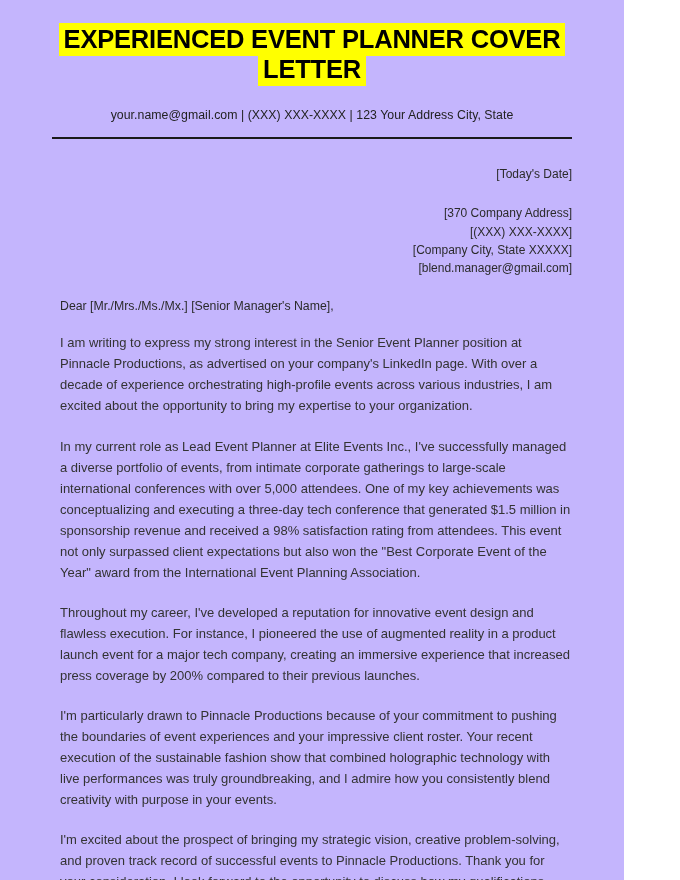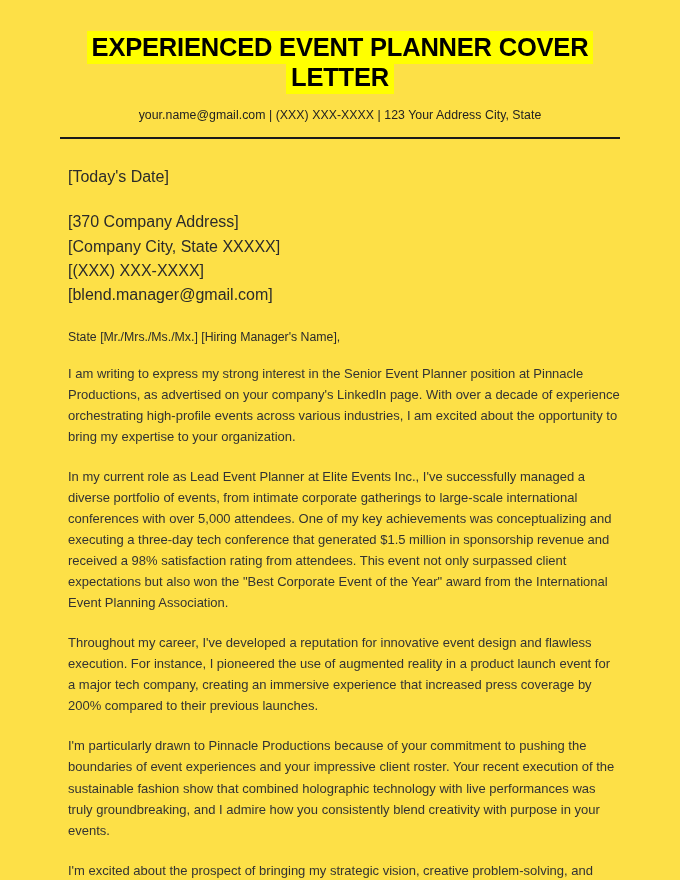--- a/index.html
+++ b/index.html
@@ -7,25 +7,25 @@
     padding: 0;
     background: #ffffff;
   }
   body {
     width: 680px;
     height: 880px;
     font-family: "Liberation Sans", sans-serif;
     overflow: hidden;
   }
   .page {
-    width: 680px;
+    width: 624px;
     height: 880px;
-    background: #fde047;
+    background: #c4b5fd;
     box-sizing: border-box;
-    padding: 8px;
+    padding: 0;
     position: relative;
   }
   .header {
     padding: 24px 52px 0 52px;
   }
   .doc-title {
     text-align: center;
     margin: 0;
     font-size: 25.5px;
     line-height: 1.18;
@@ -37,39 +37,40 @@
     background: #FFFF00;
     color: #000000;
     padding: 2px 5px 3px 5px;
     box-decoration-break: clone;
     -webkit-box-decoration-break: clone;
   }
   .contact-line {
     text-align: center;
     font-size: 12.3px;
     color: #222222;
-    margin: 16px 0 0 0;
+    margin: 24px 0 0 0;
     letter-spacing: 0.05px;
   }
   .rule {
     border: 0;
     border-top: 2px solid #1a1a1a;
     margin: 15px 0 0 0;
     height: 0;
   }
   .body-wrap {
     padding: 0 52px 0 60px;
   }
   .block {
     margin-top: 26px;
   }
   .meta-line {
-    font-size: 16px;
+    font-size: 12px;
     line-height: 1.52;
     color: #2b2b2b;
+    text-align: right;
   }
   .addr-block {
     margin-top: 21px;
   }
   .salutation {
     margin-top: 22px;
     font-size: 12.3px;
     color: #2b2b2b;
   }
   .para {
@@ -97,26 +98,26 @@
   </div>
 
   <div class="body-wrap">
 
     <div class="block">
       <div class="meta-line">[Today's Date]</div>
     </div>
 
     <div class="addr-block">
       <div class="meta-line">[370 Company Address]</div>
+      <div class="meta-line">[(XXX) XXX-XXXX]</div>
       <div class="meta-line">[Company City, State XXXXX]</div>
-      <div class="meta-line">[(XXX) XXX-XXXX]</div>
       <div class="meta-line">[blend.manager@gmail.com]</div>
     </div>
 
-    <div class="salutation">State [Mr./Mrs./Ms./Mx.] [Hiring Manager's Name],</div>
+    <div class="salutation">Dear [Mr./Mrs./Ms./Mx.] [Senior Manager's Name],</div>
 
     <p class="para">I am writing to express my strong interest in the Senior Event Planner position at Pinnacle Productions, as advertised on your company's LinkedIn page. With over a decade of experience orchestrating high-profile events across various industries, I am excited about the opportunity to bring my expertise to your organization.</p>
     <p class="para">In my current role as Lead Event Planner at Elite Events Inc., I've successfully managed a diverse portfolio of events, from intimate corporate gatherings to large-scale international conferences with over 5,000 attendees. One of my key achievements was conceptualizing and executing a three-day tech conference that generated $1.5 million in sponsorship revenue and received a 98% satisfaction rating from attendees. This event not only surpassed client expectations but also won the "Best Corporate Event of the Year" award from the International Event Planning Association.</p>
     <p class="para">Throughout my career, I've developed a reputation for innovative event design and flawless execution. For instance, I pioneered the use of augmented reality in a product launch event for a major tech company, creating an immersive experience that increased press coverage by 200% compared to their previous launches.</p>
     <p class="para">I'm particularly drawn to Pinnacle Productions because of your commitment to pushing the boundaries of event experiences and your impressive client roster. Your recent execution of the sustainable fashion show that combined holographic technology with live performances was truly groundbreaking, and I admire how you consistently blend creativity with purpose in your events.</p>
     <p class="para">I'm excited about the prospect of bringing my strategic vision, creative problem-solving, and proven track record of successful events to Pinnacle Productions. Thank you for your consideration. I look forward to the opportunity to discuss how my qualifications align with your company's goals and how I can contribute to elevating Pinnacle Productions' reputation as a leader in the event planning industry.</p>
 
     <div class="closing">Sincerely,</div>
 
   </div>

